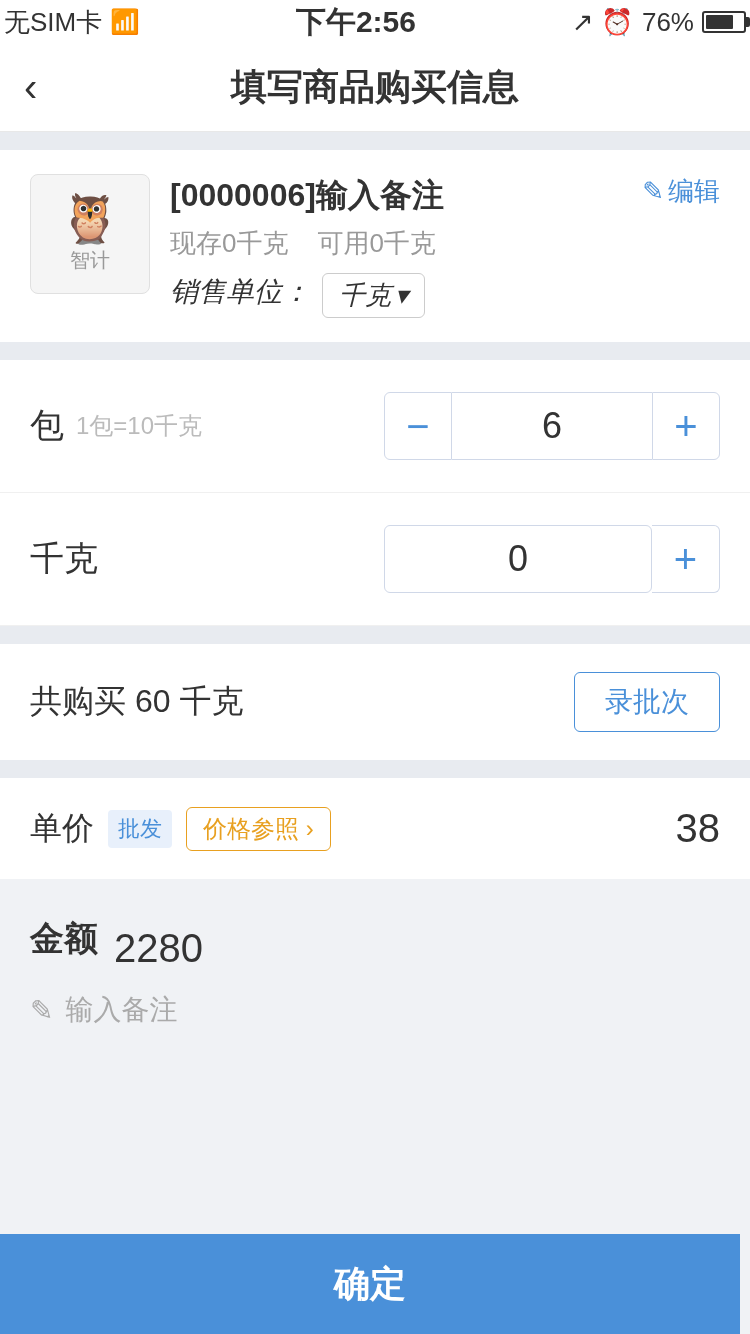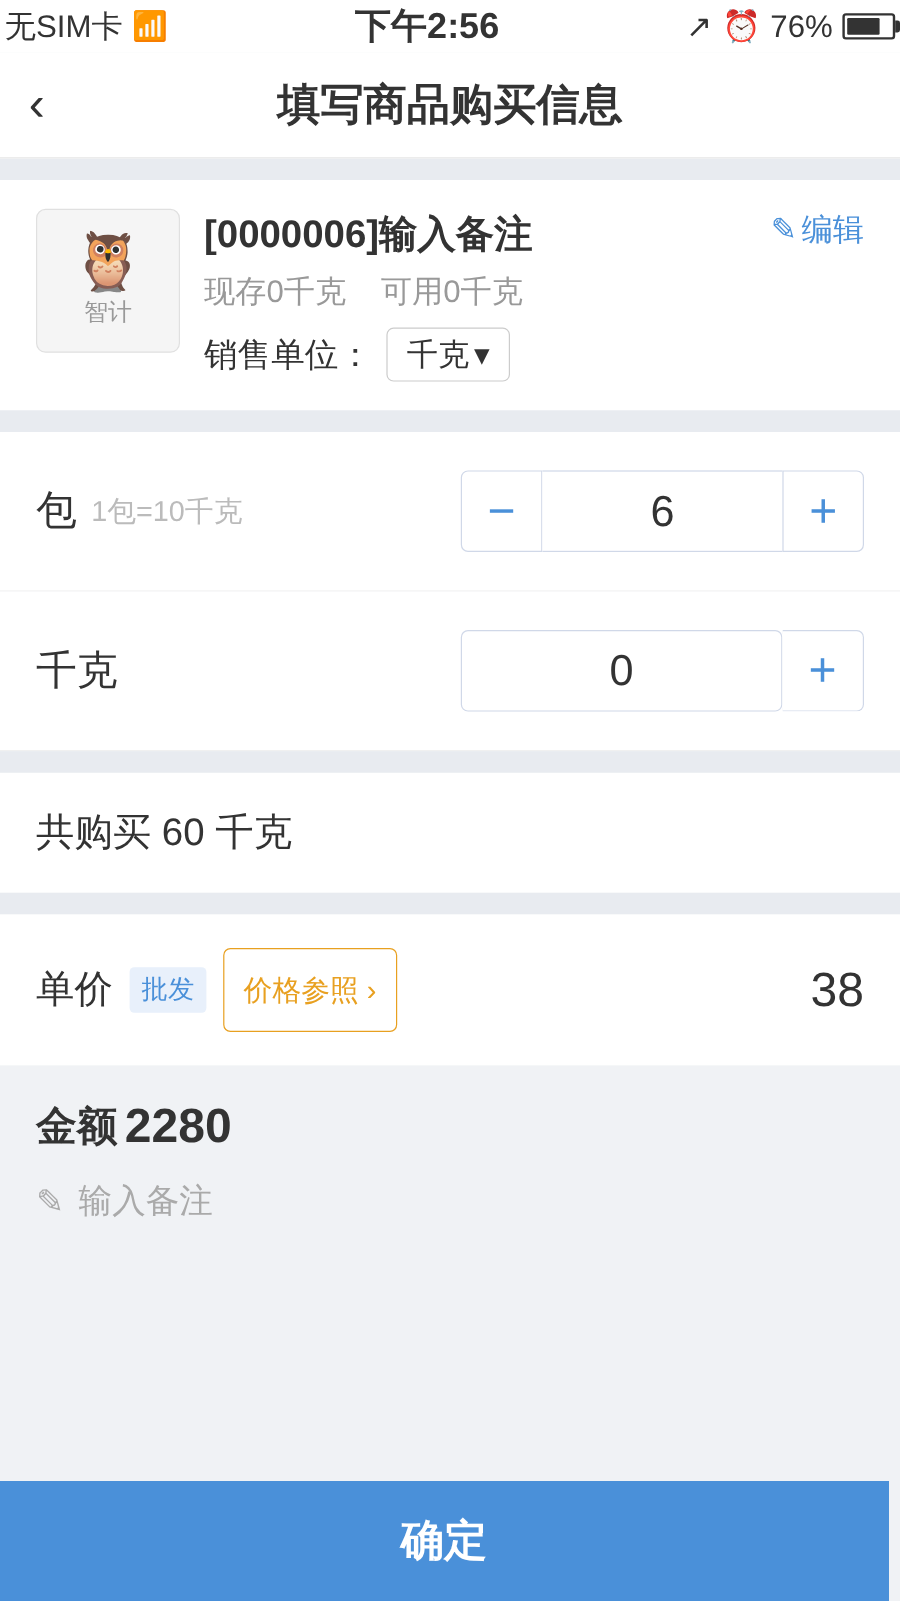--- a/index.html
+++ b/index.html
@@ -154,24 +154,24 @@
       cursor: pointer;
     }
     .product-stock {
       margin-top: 8px;
       font-size: 26px;
       color: #999;
     }
     .product-unit-row {
       margin-top: 12px;
       display: flex;
-      align-items: center;
       gap: 12px;
       font-size: 28px;
       color: #333;
+      font-style: italic;
     }
     .unit-dropdown {
       border: 1px solid #ccc;
       border-radius: 6px;
       padding: 4px 16px;
       font-size: 26px;
       color: #333;
       background: #fff;
       display: flex;
       align-items: center;
@@ -280,21 +280,21 @@
     .batch-tag {
       background: #e8f0fb;
       color: #4a90d9;
       font-size: 22px;
       padding: 4px 10px;
       border-radius: 4px;
     }
     .price-ref-btn {
       border: 1.5px solid #e8a020;
       border-radius: 6px;
-      padding: 18px 16px;
+      padding: 5px 16px;
       font-size: 24px;
       color: #e8a020;
       background: #fff;
       display: flex;
       align-items: center;
       gap: 4px;
       cursor: pointer;
     }
     .price-value {
       font-size: 40px;
@@ -304,31 +304,32 @@
 
     
     .amount-section {
       width: 750px;
       background: #f0f2f5;
       padding: 28px 30px;
     }
     .amount-row {
       display: flex;
       align-items: center;
-      gap: 6px;
+      gap: 16px;
       font-size: 36px;
       color: #333;
       font-weight: 600;
     }
     .amount-label {
       font-size: 34px;
     }
     .amount-value {
       font-size: 40px;
-      font-weight: 700;
+      font-weight: 400;
+      margin-top: 19px;
     }
     .note-row {
       margin-top: 20px;
       display: flex;
       align-items: center;
       gap: 12px;
       font-size: 28px;
       color: #aaa;
     }
     .note-icon {
@@ -443,20 +444,21 @@
   <div class="quantity-control">
     <input class="qty-input" type="text" value="0" style="border-radius: 6px; border: 1px solid rgb(208, 216, 232); width: 268px;">
     <button class="qty-btn qty-btn-right" style="border-left:none;">+</button>
   </div>
 </div>
 
 <div class="section-divider"></div>
 
 <div class="total-row">
   <span class="total-text">共购买 60 千克</span>
+  <button class="batch-btn">录批次</button>
 </div>
 
 <div class="section-divider"></div>
 
 <div class="price-section">
   <div class="price-label-row">
     <span class="price-label">单价</span>
     <span class="batch-tag">批发</span>
     <button class="price-ref-btn">价格参照 ›</button>
   </div>

